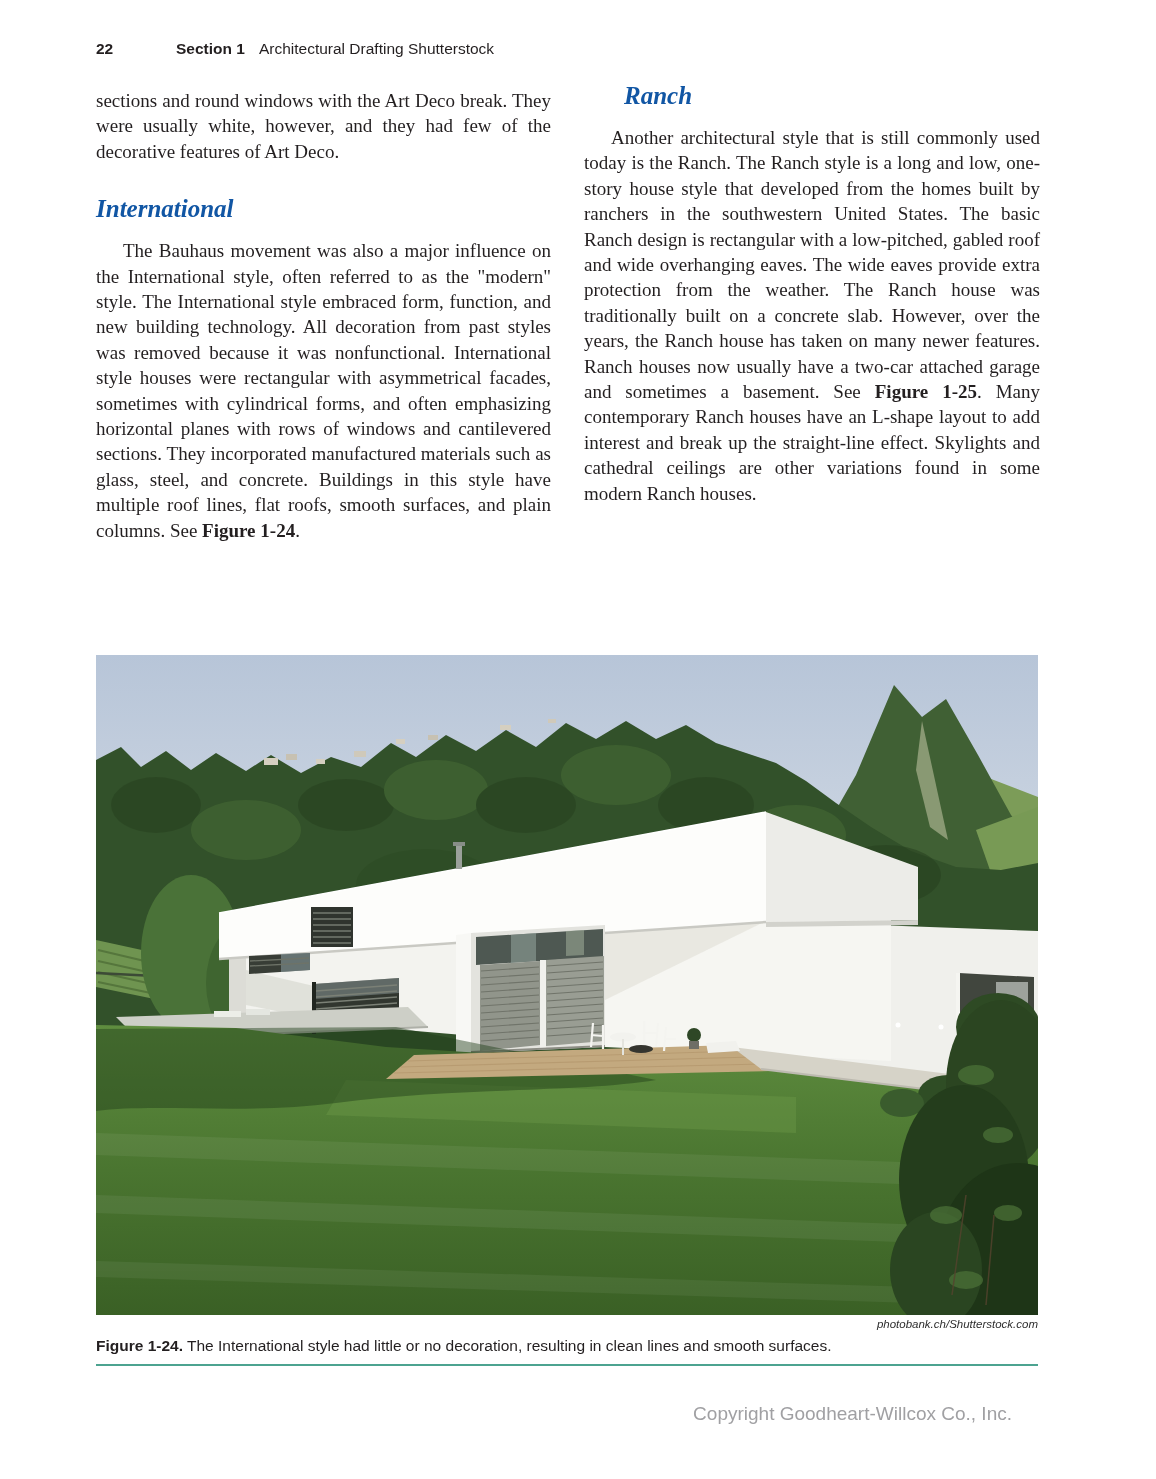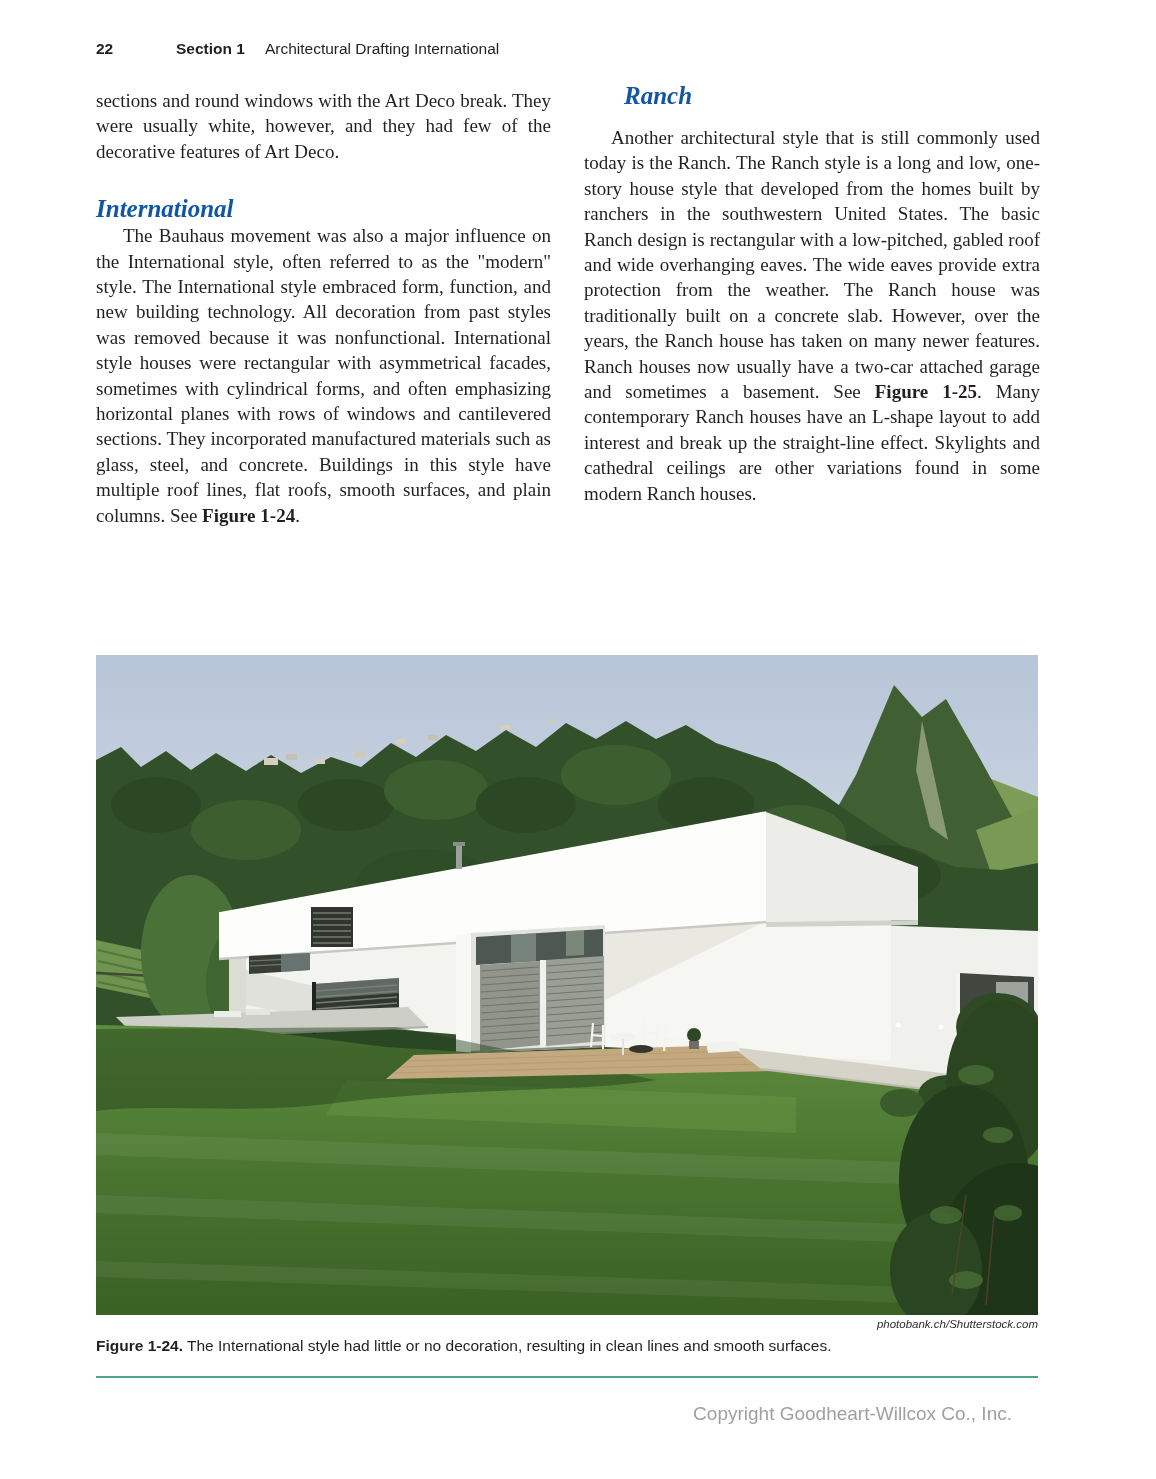--- a/index.html
+++ b/index.html
@@ -11,66 +11,66 @@
     overflow:hidden;
   }
   
   .runhead{
     position:absolute;top:40px;left:96px;right:116px;
     font-family:"Liberation Sans", sans-serif;
     font-size:15.5px;line-height:18px;color:#231f20;
     display:flex;align-items:flex-end;
   }
   .runhead .pagenum{font-weight:bold;width:80px;}
-  .runhead .seclabel{font-weight:bold;margin-right:20px;}
+  .runhead .seclabel{font-weight:bold;margin-right:14px;}
   
   .col{position:absolute;font-size:19px;line-height:25.4px;text-align:justify;}
   .col-left{left:96px;top:88px;width:455px;}
   .col-right{left:584px;top:82px;width:456px;}
   .bodypara{margin:0;}
   .bodypara.indent{text-indent:27px;}
   h2.styled{
     font-family:"Liberation Serif", serif;
     font-style:italic;font-weight:bold;
     color:#1156a4;font-size:25px;line-height:28px;
     margin:0;
   }
-  .col-left h2.styled{margin-top:31px;}
+  .col-left h2.styled{margin-top:31px;margin-bottom:15px;}
   .col-right h2.styled{margin-top:0;margin-bottom:15px;margin-left:40px;}
   .figref{font-weight:bold;font-style:normal;}
   
   .figure{position:absolute;left:96px;top:655px;width:942px;}
   .photo{display:block;width:942px;height:660px;}
   .credit{
     font-family:"Liberation Sans", sans-serif;
     font-style:italic;font-size:11.5px;color:#2e2e2e;
     text-align:right;margin-top:3px;line-height:13px;
   }
   .caption{
     font-family:"Liberation Sans", sans-serif;
     font-size:15.5px;line-height:19px;color:#231f20;
     margin-top:5px;
-    padding-bottom:21px;
+    padding-bottom:9px;
     border-bottom:2.5px solid #4ca390;
   }
   .caption b{font-weight:bold;}
   
   .copyright{
     position:absolute;top:1403px;right:144px;
     font-family:"Liberation Sans", sans-serif;
     font-size:19px;color:#a0a0a3;
   }
 </style>
 </head>
 <body>
 
 <div class="runhead">
   <span class="pagenum">22</span>
   <span class="seclabel">Section 1</span>
-  <span class="sectitle">Architectural Drafting International</span>
+  <span class="sectitle">Architectural Drafting Shutterstock</span>
 </div>
 
 <div class="col col-left">
   <p class="bodypara">sections and round windows with the Art Deco break. They were usually white, however, and they had few of the decorative features of Art Deco.</p>
   <h2 class="styled">International</h2>
   <p class="bodypara indent"><span>The Bauhaus movement was also a major influence on the International style, often referred to as the "modern" style. The International style embraced form, function, and new building technology. All decoration from past styles was removed because it was nonfunctional. International style houses were rectangular with asymmetrical facades, sometimes with cylindrical forms, and often emphasizing horizontal planes with rows of windows and cantilevered sections. They incorporated manufactured materials such as glass, steel, and concrete. Buildings in this style have multiple roof lines, flat roofs, smooth surfaces, and plain columns. See </span><b class="figref">Figure 1-24</b><span>.</span></p>
 </div>
 
 <div class="col col-right">
   <h2 class="styled">Ranch</h2>

